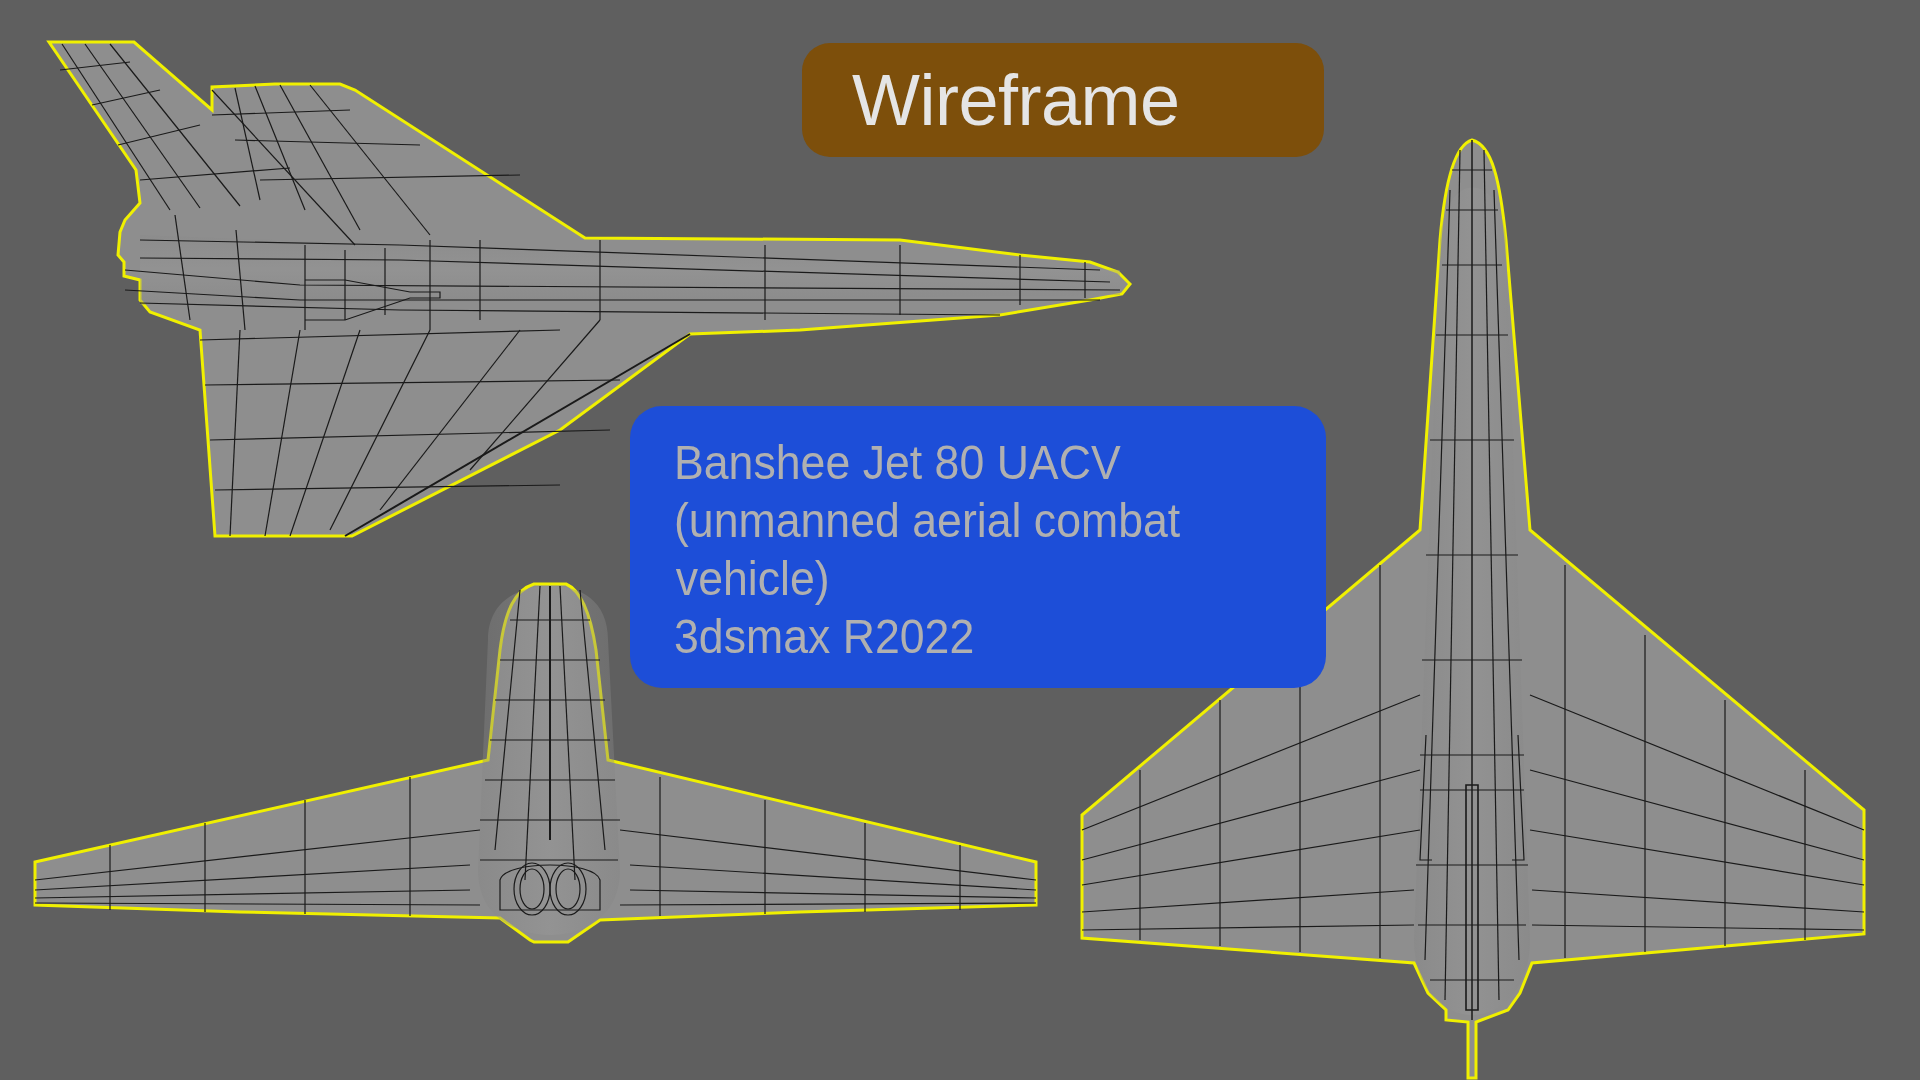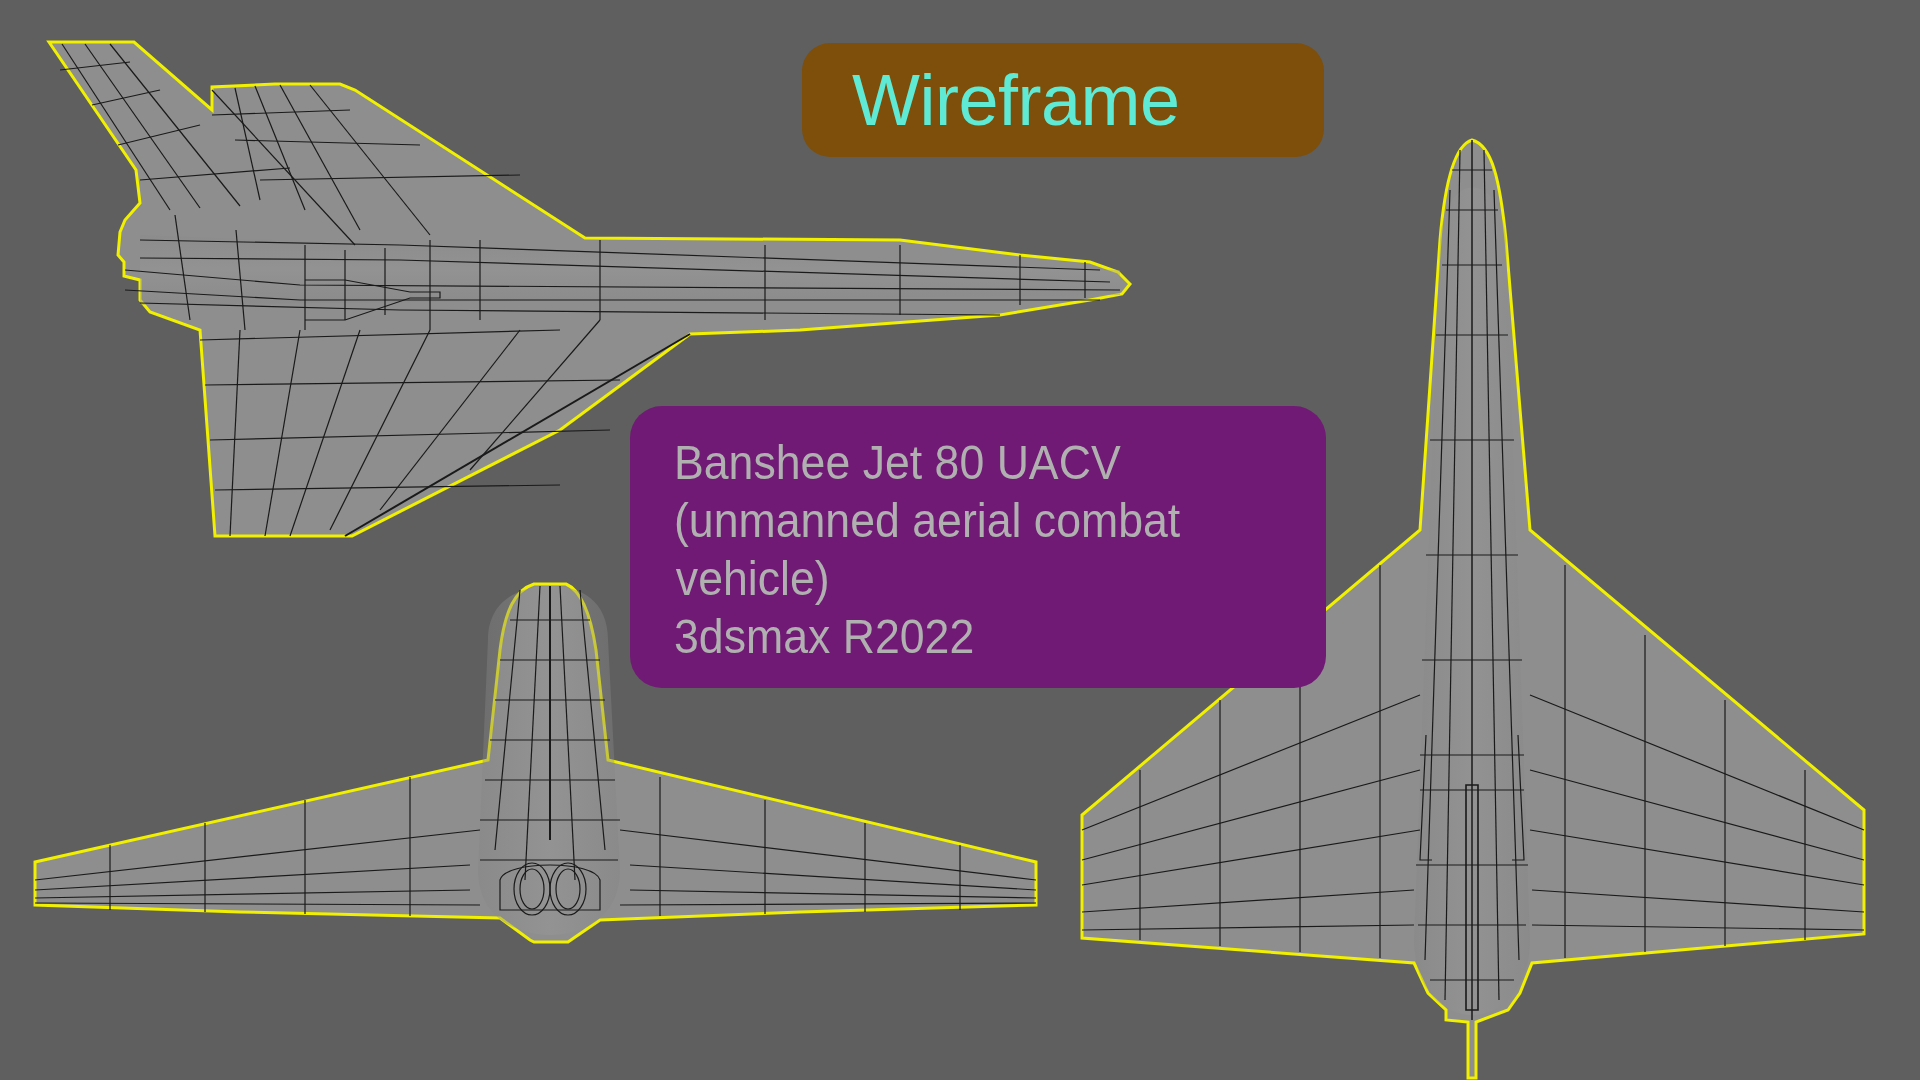--- a/index.html
+++ b/index.html
@@ -9,25 +9,25 @@
     font-family: "Liberation Sans", sans-serif;
   }
   .viewport-svg { position: absolute; left: 0; top: 0; width: 1920px; height: 1080px; }
   .title-banner {
     position: absolute; left: 802px; top: 43px; width: 522px; height: 114px;
     background: #7d4f0b; border-radius: 28px;
     box-sizing: border-box; padding-left: 50px;
     display: flex; align-items: center;
   }
   .title-banner span {
-    color: #5eead4; font-size: 72px; letter-spacing: -0.5px; line-height: 1;
+    color: #e5e5e5; font-size: 72px; letter-spacing: -0.5px; line-height: 1;
   }
   .info-box {
     position: absolute; left: 630px; top: 406px; width: 696px; height: 282px;
-    background: #701a75; border-radius: 32px;
+    background: #1d4ed8; border-radius: 32px;
     box-sizing: border-box; padding: 28px 0 0 44px;
   }
   .info-box .line {
     color: #b0b0b0; font-size: 48px; line-height: 58px; white-space: nowrap;
     transform: scaleX(0.93); transform-origin: left center;
   }
   .info-box .line.indent { padding-left: 2px; }
 </style>
 </head>
 <body>

